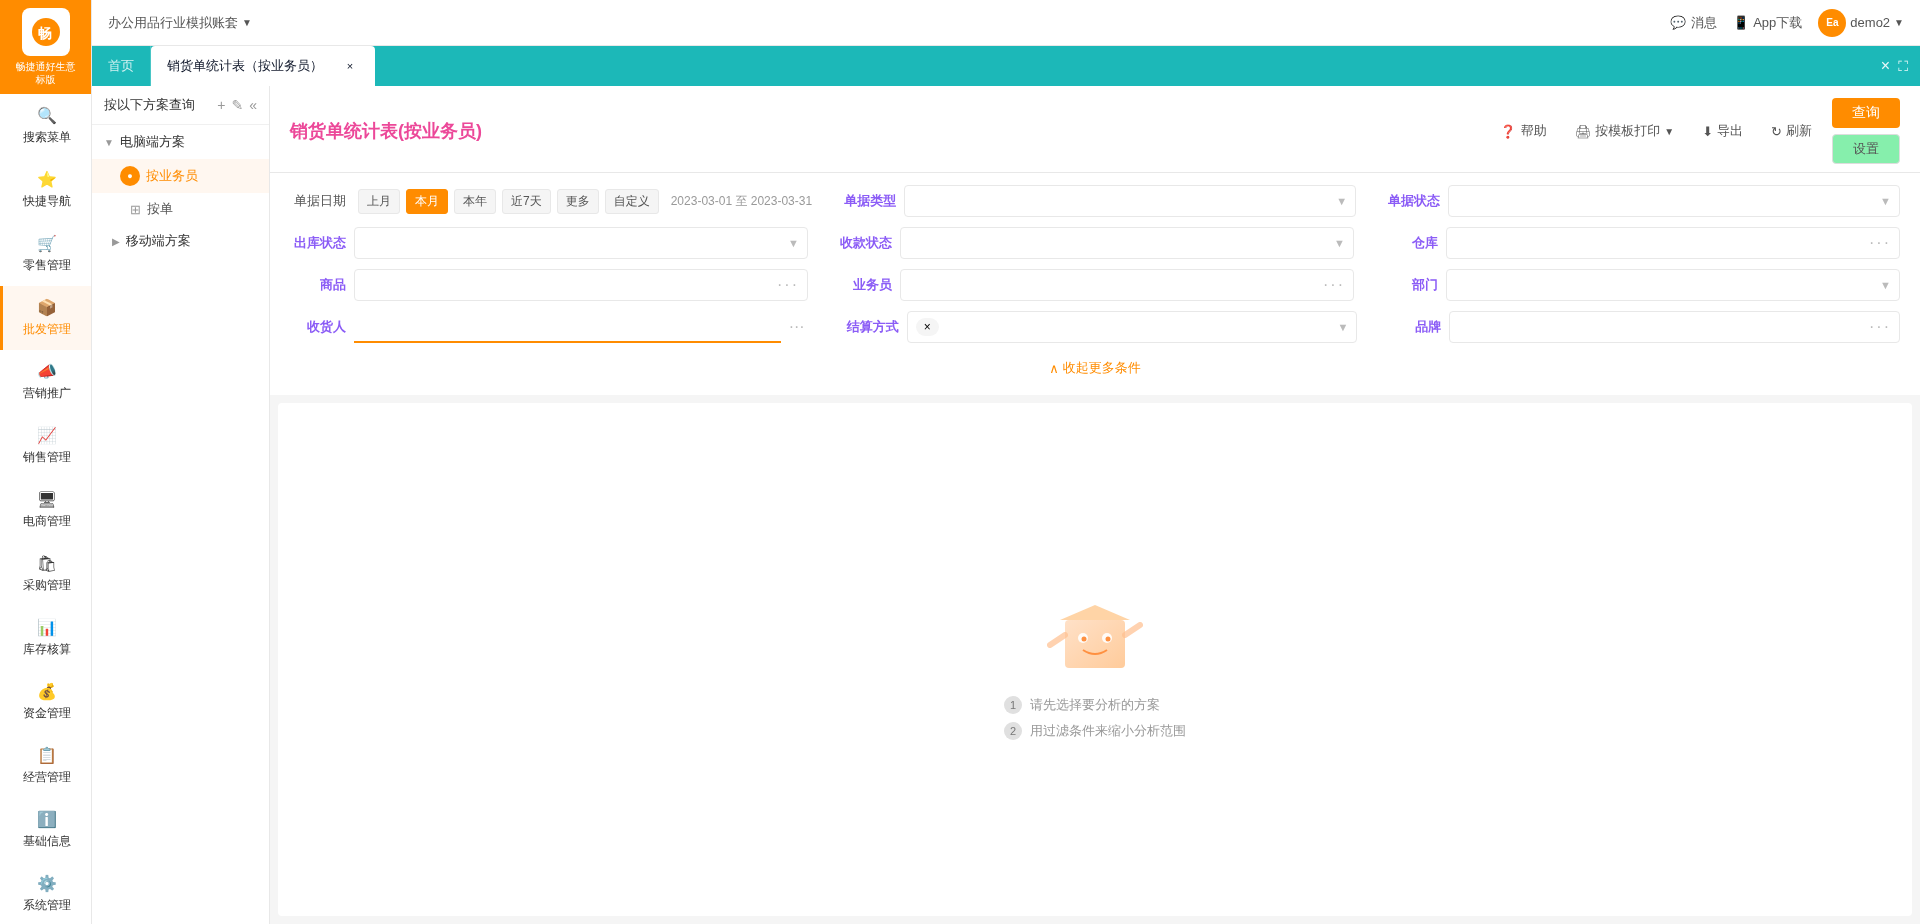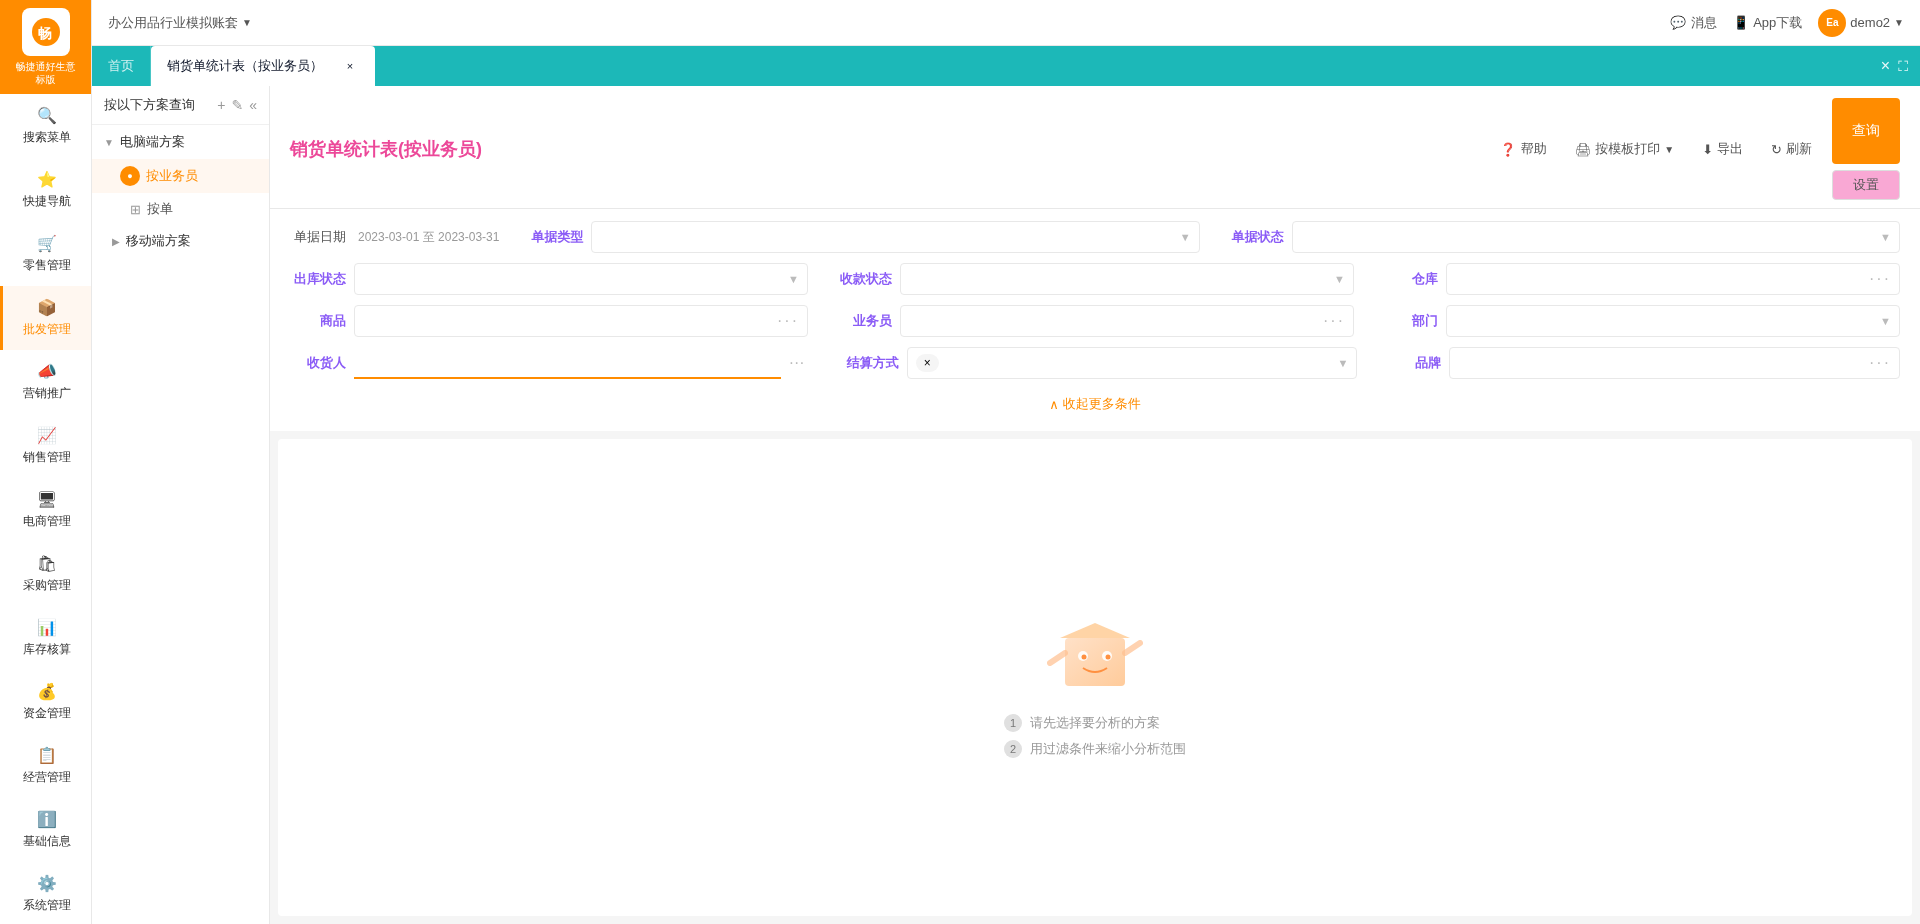--- a/index.html
+++ b/index.html
@@ -53,22 +53,22 @@
     .sub-scheme-icon { color: #999; font-size: 13px; }
     .scheme-group-sub-header { padding: 7px 12px 7px 20px; display: flex; align-items: center; gap: 6px; cursor: pointer; font-size: 13px; color: #333; }
 
     
     .right-panel { flex: 1; display: flex; flex-direction: column; overflow: hidden; }
     .page-header { background: #fff; padding: 12px 20px 0; border-bottom: 1px solid #e8e8e8; }
     .page-title-row { display: flex; align-items: center; justify-content: space-between; padding-bottom: 8px; }
     .page-title { font-size: 18px; font-weight: 600; color: #ec4899; }
     .page-actions { display: flex; align-items: center; gap: 12px; }
     .page-action-btn { display: flex; align-items: center; gap: 4px; color: #555; cursor: pointer; font-size: 13px; padding: 4px 8px; border-radius: 4px; }
-    .query-btn { background: #ff8c00; color: #fff; border: none; padding: 24px 20px; border-radius: 4px; cursor: pointer; font-size: 14px; font-weight: 500; }
-    .settings-btn { border: 1px solid #ddd; background: #f9a8d4; color: #555; padding: 5px 16px; border-radius: 4px; cursor: pointer; font-size: 13px; }
+    .query-btn { background: #ff8c00; color: #fff; border: none; padding: 6px 20px; border-radius: 4px; cursor: pointer; font-size: 14px; font-weight: 500; }
+    .settings-btn { border: 1px solid #ddd; background: #86efac; color: #555; padding: 5px 16px; border-radius: 4px; cursor: pointer; font-size: 13px; }
 
     
     .filter-area { background: #fff; padding: 12px 20px; flex-shrink: 0; }
     .filter-row { display: flex; align-items: center; gap: 12px; margin-bottom: 10px; }
     .filter-row:last-child { margin-bottom: 0; }
     .filter-label { color: #555; font-size: 13px; flex-shrink: 0; width: 56px; text-align: right; }
     .filter-date-group { display: flex; align-items: center; gap: 6px; }
     .date-quick-btn { padding: 3px 8px; border-radius: 3px; font-size: 12px; cursor: pointer; color: #555; background: #f5f5f5; border: 1px solid #e8e8e8; }
     .date-quick-btn.active { background: #ff8c00; color: #fff; border-color: #ff8c00; }
     .date-range-text { font-size: 12px; color: #999; }
@@ -265,20 +265,28 @@
               <button class="settings-btn">设置</button>
             </div>
           </div>
         </div>
       </div>
 
       <div class="filter-area">
 
         <div class="filter-row">
           <span class="filter-label">单据日期</span>
+          <div class="filter-date-group">
+            <button class="date-quick-btn">上月</button>
+            <button class="date-quick-btn active">本月</button>
+            <button class="date-quick-btn">本年</button>
+            <button class="date-quick-btn">近7天</button>
+            <button class="date-quick-btn">更多</button>
+            <button class="date-quick-btn">自定义</button>
+          </div>
           <span class="date-range-text">2023-03-01 至 2023-03-31</span>
 
           <div class="filter-col" style="margin-left:16px;">
             <span class="filter-col-label">单据类型</span>
             <div class="filter-select" style="min-width:220px;">
               <span class="filter-select-placeholder"></span>
               <span class="filter-select-arrow">▼</span>
             </div>
           </div>
 

